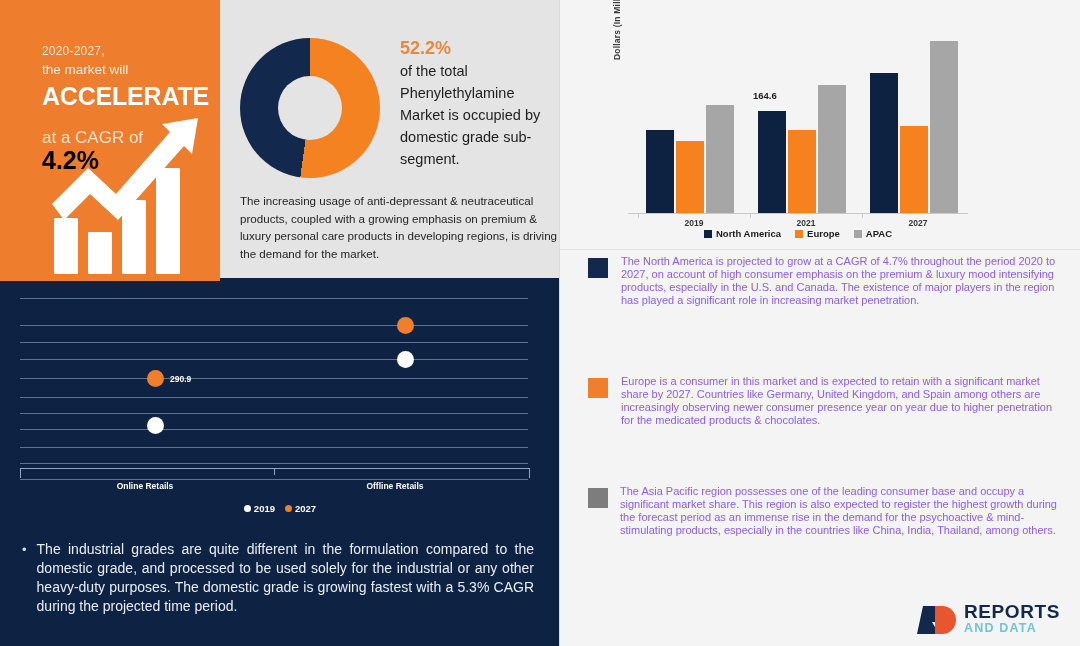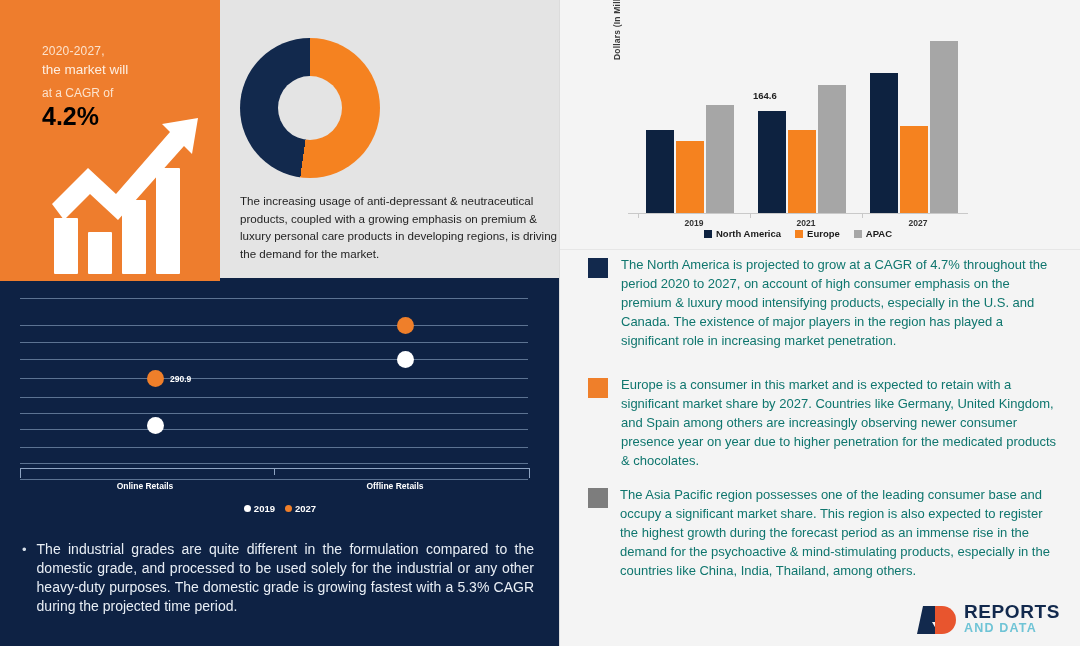--- a/index.html
+++ b/index.html
@@ -14,21 +14,21 @@
   
   .accel-panel{
     position:absolute;left:0;top:0;width:220px;height:278px;
     background:#ee7d2d;
     overflow:hidden;
   }
   .accel-text{position:absolute;left:42px;top:42px;width:175px;color:#fdf0e4;}
   .accel-l1{font-size:12px;letter-spacing:.2px;line-height:18px;color:#fce3cd;}
   .accel-l2{font-size:13.5px;line-height:20px;color:#fdeee1;}
   .accel-big{font-size:25px;font-weight:bold;letter-spacing:-0.2px;color:#ffffff;line-height:31px;margin-top:1px;}
-  .accel-l3{font-size:12px;line-height:19px;color:#fce3cd;margin-top:4px;}
+  .accel-l3{font-size:17px;line-height:19px;color:#fce3cd;margin-top:16px;}
   .accel-pct{font-size:25px;font-weight:bold;color:#000000;line-height:29px;margin-top:-1px;}
   .accel-art{position:absolute;left:44px;top:110px;width:160px;height:165px;}
 
   
   .donut-panel{
     position:absolute;left:220px;top:0;width:340px;height:278px;
     background:#e4e4e4;
   }
   .donut-wrap{position:absolute;left:20px;top:38px;width:140px;height:140px;}
   .donut{
@@ -116,60 +116,65 @@
     color:#e8eef5;font-size:14px;line-height:19px;text-align:justify;flex:1;
   }
 
   
   .regions{
     position:absolute;left:560px;top:250px;width:520px;height:348px;
     background:#f4f4f4;
   }
   .region{position:absolute;display:flex;gap:13px;left:28px;width:470px;}
   .rbox{width:20px;height:20px;flex:0 0 20px;margin-top:3px;}
-  .rtext{font-size:13px;line-height:19px;color:#0f766e;}
+  .rtext{font-size:11px;line-height:13px;color:#8b5cf6;}
   .logo-area{
     position:absolute;left:560px;top:598px;width:520px;height:48px;background:#f4f4f4;
   }
   .logo{position:absolute;right:20px;top:4px;display:flex;align-items:center;gap:7px;}
   .logo-mark{position:relative;width:42px;height:32px;}
   .logo-words{line-height:1;}
   .logo-w1{font-size:19px;font-weight:bold;color:#12294d;letter-spacing:.6px;}
   .logo-w2{font-size:12.5px;font-weight:bold;color:#6fc4d6;letter-spacing:1.2px;margin-top:1px;}
   .seam-v{position:absolute;left:559px;top:0;width:1px;height:646px;background:#dcdcdc;}
   .seam-h{position:absolute;left:560px;top:249px;width:520px;height:1px;background:#e6e6e6;}
 </style>
 </head>
 <body>
 
 <div class="page">
 
   <div class="accel-panel">
     <div class="accel-text">
       <div class="accel-l1">2020-2027,</div>
       <div class="accel-l2">the market will</div>
+      <div class="accel-big">ACCELERATE</div>
       <div class="accel-l3">at a CAGR of</div>
       <div class="accel-pct">4.2%</div>
     </div>
     <div class="accel-art">
       <svg viewBox="0 0 160 165" width="160" height="165" aria-hidden="true">
         <g fill="#ffffff">
           <rect x="10" y="108" width="24" height="56" rx="1"></rect>
           <rect x="44" y="122" width="24" height="42" rx="1"></rect>
           <rect x="78" y="90" width="24" height="74" rx="1"></rect>
           <rect x="112" y="58" width="24" height="106" rx="1"></rect>
           <path d="M8 94 L44 58 L72 84 L126 22 L118 14 L154 8 L148 44 L140 36 L74 110 L46 84 L20 110 Z"></path>
         </g>
       </svg>
     </div>
   </div>
 
   <div class="donut-panel">
     <div class="donut-wrap">
       <div class="donut"></div>
+    </div>
+    <div class="donut-txt">
+      <div class="donut-pct">52.2%</div>
+      <div class="donut-desc">of the total Phenylethylamine Market is occupied by domestic grade sub-segment.</div>
     </div>
     <div class="donut-note">The increasing usage of anti-depressant &amp; neutraceutical products, coupled with a growing emphasis on premium &amp; luxury personal care products in developing regions, is driving the demand for the market.</div>
   </div>
 
   <div class="bar-panel"></div>
   <div class="ylab">Dollars (In Million)</div>
 
   <div class="plot">
     <div class="baseline"></div>
 

